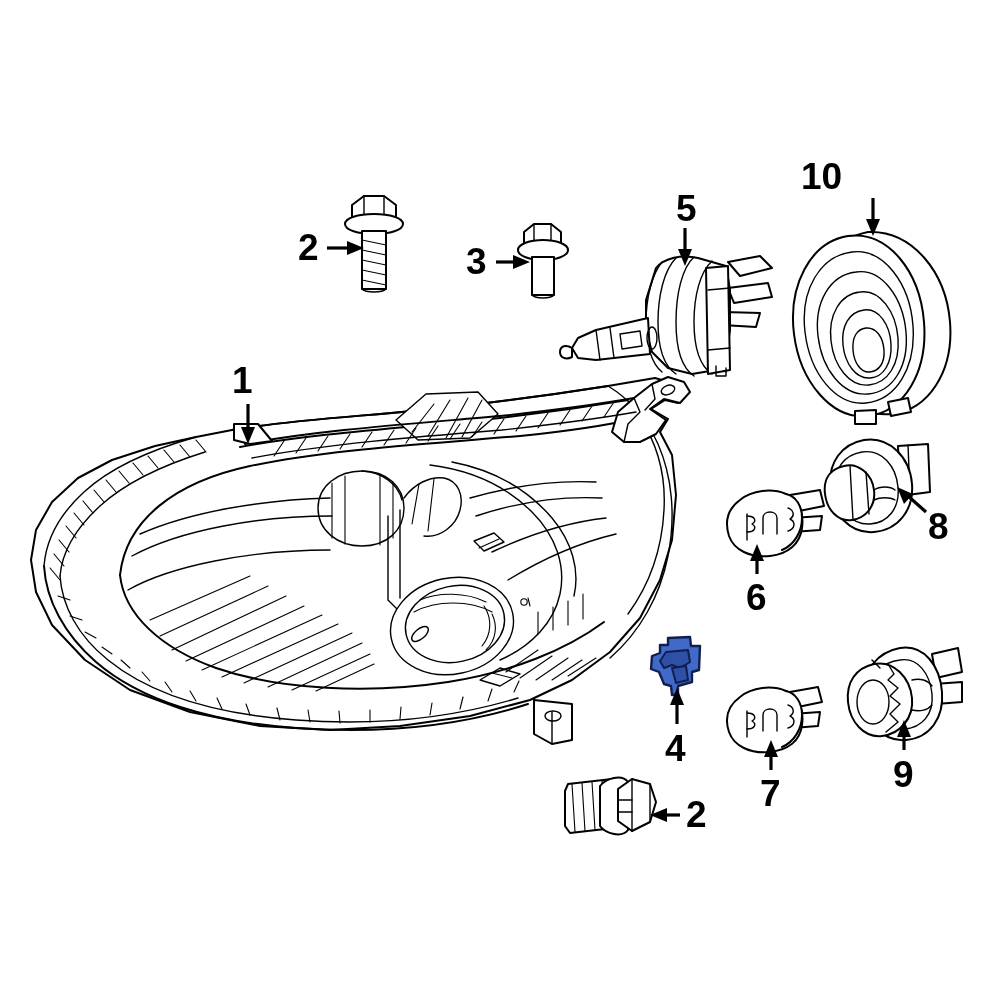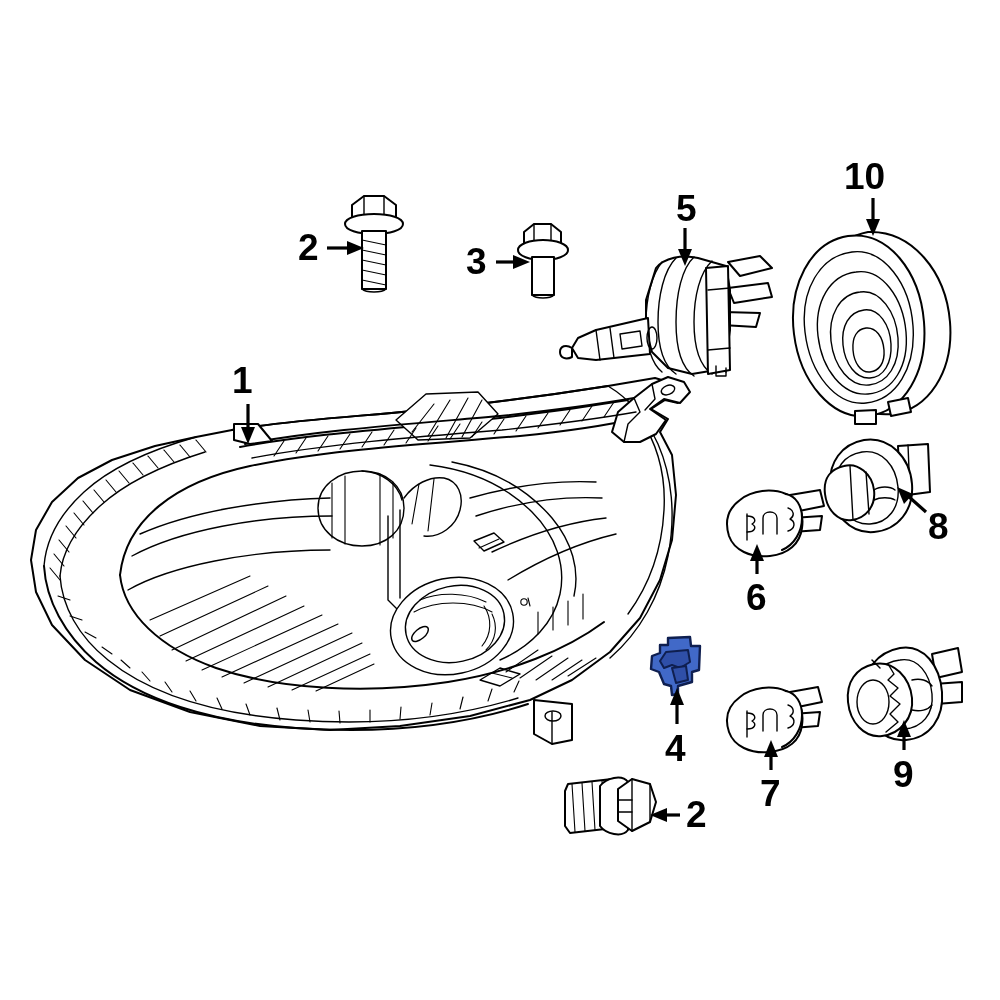--- a/index.html
+++ b/index.html
@@ -629,16 +629,16 @@
 
   <div class="callout-label" style="left:232px; top:362px;">1</div>
   <div class="callout-label" style="left:298px; top:229px;">2</div>
   <div class="callout-label" style="left:466px; top:243px;">3</div>
   <div class="callout-label" style="left:665px; top:730px;">4</div>
   <div class="callout-label" style="left:676px; top:190px;">5</div>
   <div class="callout-label" style="left:746px; top:579px;">6</div>
   <div class="callout-label" style="left:760px; top:775px;">7</div>
   <div class="callout-label" style="left:928px; top:508px;">8</div>
   <div class="callout-label" style="left:893px; top:756px;">9</div>
-  <div class="callout-label" style="left:844px; top:158px;">10</div>
+  <div class="callout-label" style="left:801px; top:158px;">10</div>
   <div class="callout-label" style="left:686px; top:796px;">2</div>
 
 </div>
 
 </body></html>

